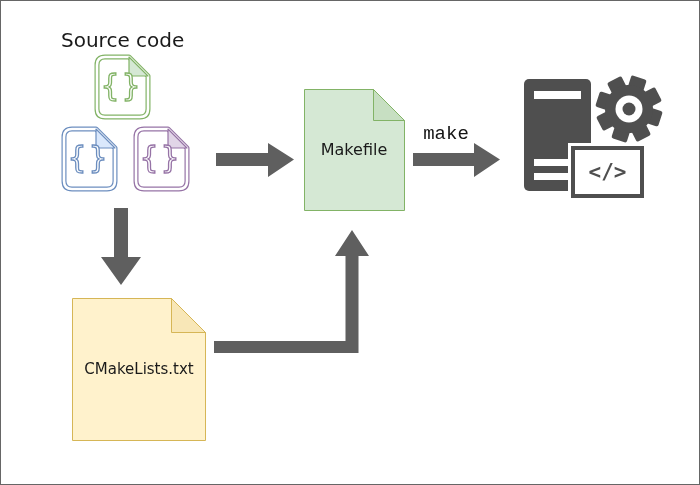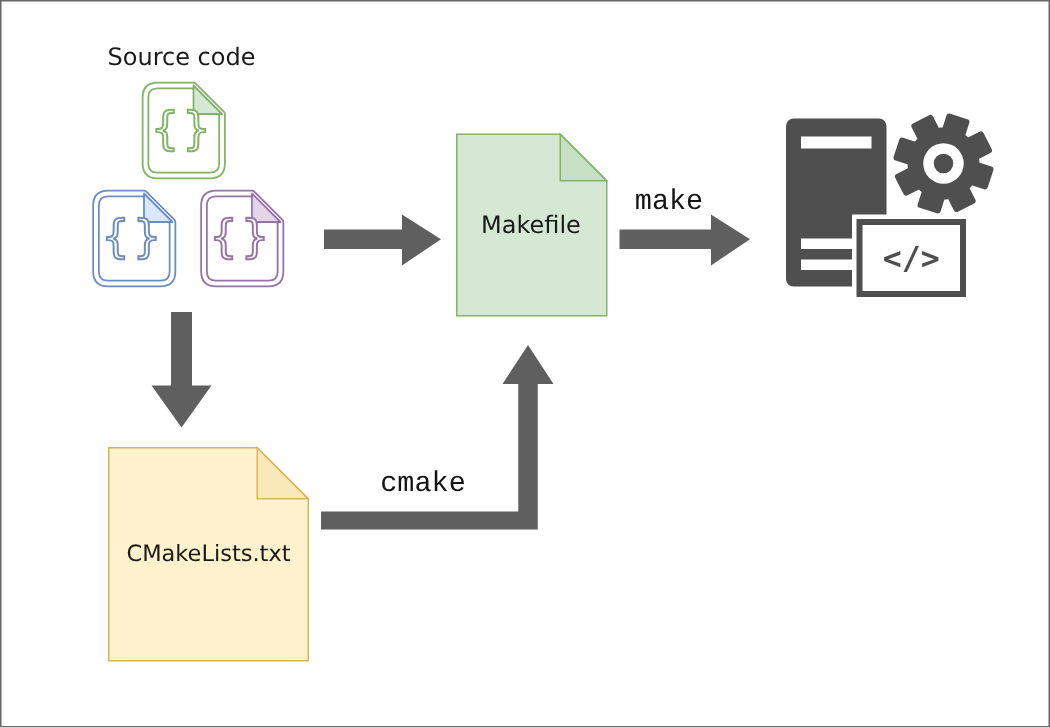--- a/index.html
+++ b/index.html
@@ -10,21 +10,21 @@
     border:1px solid #666666;
     background:#ffffff;
     font-family:"DejaVu Sans", sans-serif;
     color:#1a1a1a;
     overflow:hidden;
   }
   .abs{position:absolute;}
   .lbl{
     position:absolute;
     text-align:center;
-    font-size:16px;
+    font-size:20px;
     line-height:1.2;
     color:#1a1a1a;
     white-space:nowrap;
   }
   .mono-lbl{
     position:absolute;
     text-align:center;
     font-family:Liberation Mono, monospace;
     font-size:19px;
     color:#141414;
@@ -118,15 +118,14 @@
     <span>&lt;/&gt;</span>
   </div>
 
 
   <svg class="abs" style="left:71px;top:297px;" width="134" height="143" viewBox="0 0 134 143">
     <path d="M0.5 0.5 H99.5 L133.5 34.5 V142.5 H0.5 Z" fill="#fff2cc" stroke="#d6b656" stroke-width="1"></path>
     <path d="M99.5 0.5 V34.5 H133.5 Z" fill="#d6b656" fill-opacity="0.18" stroke="#d6b656" stroke-width="1"></path>
     <text class="doc-label" x="67" y="76" text-anchor="middle" font-size="15">CMakeLists.txt</text>
   </svg>
 
-  <div class="mono-lbl" style="left:239px;top:310px;width:84px;">cmake</div>
 
 </div>
 
 </body></html>

